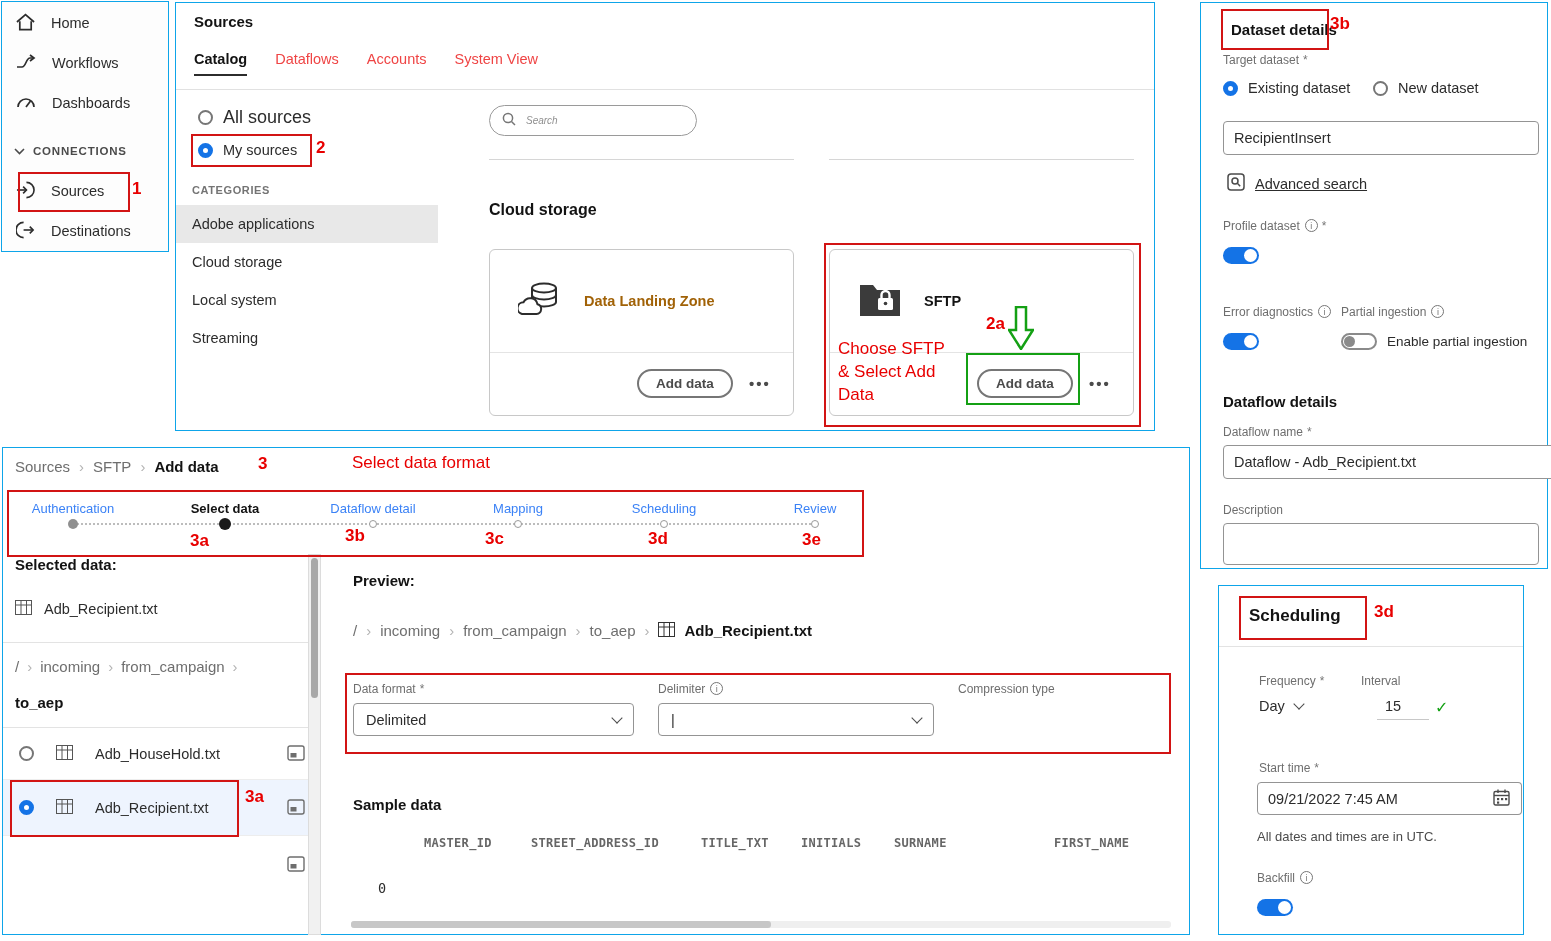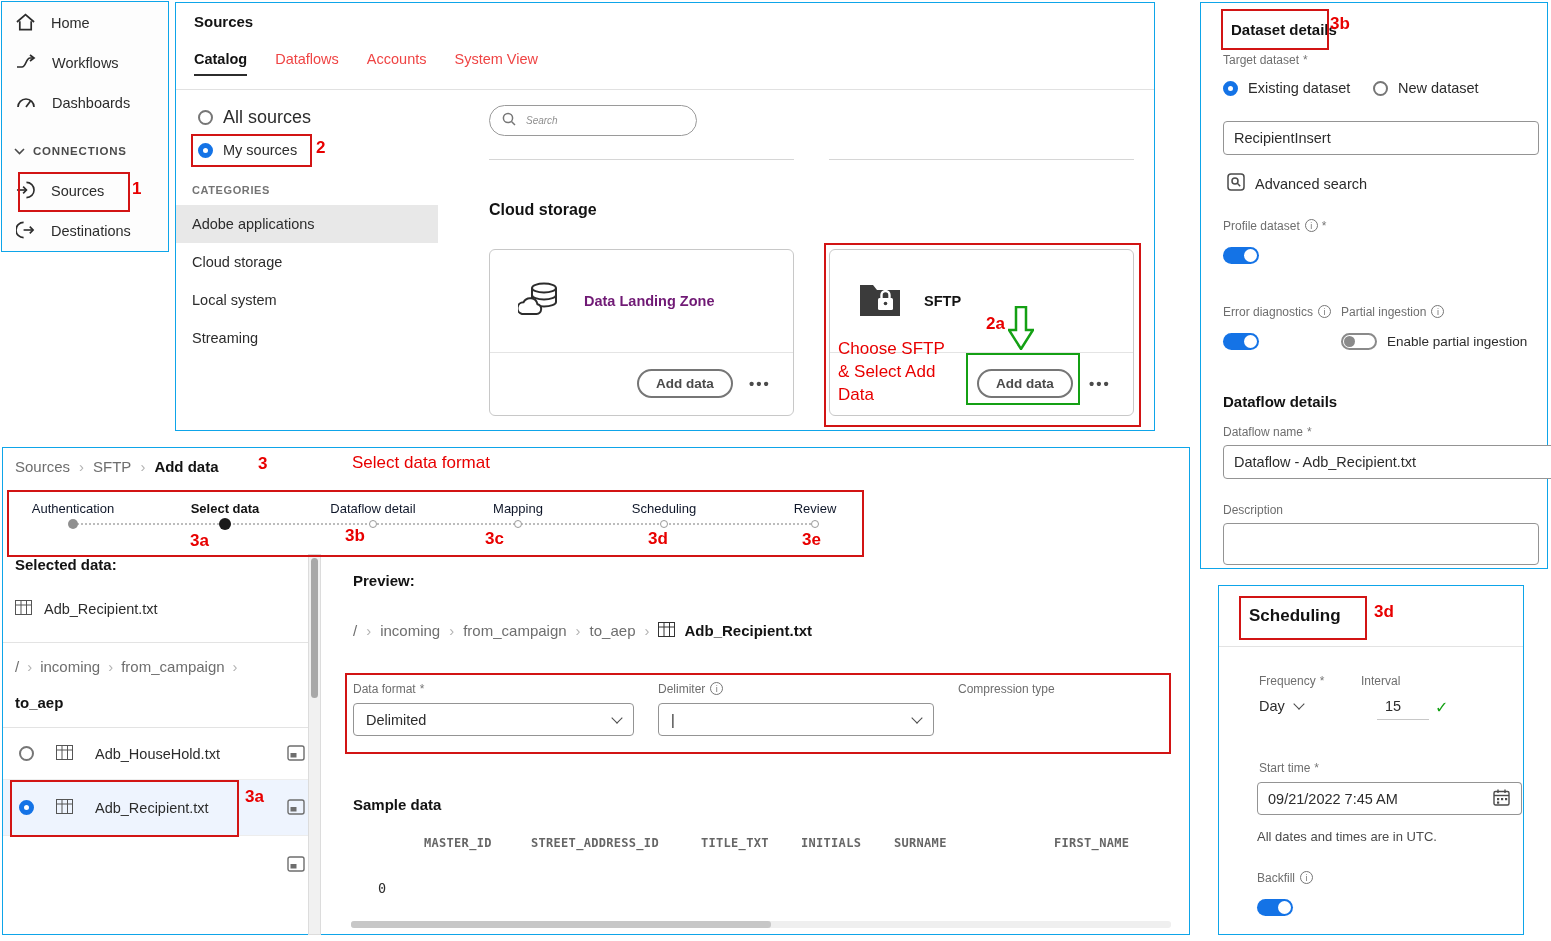--- a/index.html
+++ b/index.html
@@ -35,21 +35,21 @@
   .lbl{position:absolute;font-size:12px;color:#6e6e6e;white-space:nowrap;}
   .req::after{content:"*";color:#767676;margin-left:4px;font-size:12px;}
   .info{display:inline-block;width:13px;height:13px;border:1.2px solid #767676;border-radius:50%;font-size:9px;line-height:12px;text-align:center;color:#767676;margin-left:5px;vertical-align:1px;box-sizing:border-box;}
   .info::after{content:"i";}
   .sep::after{content:"›";color:#b3b3b3;font-size:15px;}
   .check{color:#12a112;font-size:16px;font-weight:700;}
   .crumb{color:#6e6e6e;font-size:15px;cursor:pointer;}
   .crumb.cur{color:#131313;font-weight:700;cursor:default;}
   .h1{font-weight:700;font-size:15px;color:#131313;}
   
-  .step-label{position:absolute;transform:translateX(-50%);font-size:13px;color:#0f172a;white-space:nowrap;}
+  .step-label{position:absolute;transform:translateX(-50%);font-size:13px;color:#3b82f6;white-space:nowrap;}
   .step-label.cur{color:#131313;font-weight:700;}
   .dot{position:absolute;border-radius:50%;transform:translate(-50%,-50%);box-sizing:border-box;}
   .dot-done{width:10px;height:10px;background:#8f8f8f;}
   .dot-cur{width:12px;height:12px;background:#1a1a1a;}
   .dot-todo{width:8px;height:8px;background:#fff;border:1.5px solid #9a9a9a;}
   
   .file-row{position:absolute;left:0;width:305px;display:flex;align-items:center;padding-left:16px;gap:22px;border-bottom:1px solid #ededed;box-sizing:border-box;cursor:pointer;font-size:14.5px;}
   .cat-item{height:38px;display:flex;align-items:center;padding-left:16px;font-size:14.5px;cursor:pointer;}
   .cat-item.sel{background:#e8e8e8;}
   .colhead{position:absolute;font-family:"DejaVu Sans Mono",monospace;font-size:12px;font-weight:700;color:#666;letter-spacing:.3px;}
@@ -146,21 +146,21 @@
     <div class="abs" style="left:313px;top:198px;font-size:16px;font-weight:700;color:#131313;">Cloud storage</div>
 
     <div class="abs" style="left:313px;top:246px;width:305px;height:167px;border:1px solid #c8c8c8;border-radius:6px;">
       <div class="abs" style="left:28px;top:0;height:102px;display:flex;align-items:center;gap:20px;">
         <span><svg width="46" height="40" viewBox="0 0 46 40">
               <ellipse cx="26" cy="8" rx="12" ry="4.5" fill="none" stroke="#2c2c2c" stroke-width="2"></ellipse>
               <path d="M14 8 v14 c0 2.5 5.4 4.5 12 4.5 s12 -2 12 -4.5 V8" fill="none" stroke="#2c2c2c" stroke-width="2"></path>
               <path d="M14 15 c0 2.5 5.4 4.5 12 4.5 s12 -2 12 -4.5" fill="none" stroke="#2c2c2c" stroke-width="2"></path>
               <path d="M4 34 a6 6 0 0 1 1.5 -11.8 a7.5 7.5 0 0 1 14 2 a5 5 0 0 1 -1 9.8 Z" fill="#fff" stroke="#2c2c2c" stroke-width="2"></path>
             </svg></span>
-        <span style="font-size:14.5px;font-weight:700;color:#701a75;">Data Landing Zone</span>
+        <span style="font-size:14.5px;font-weight:700;color:#a16207;">Data Landing Zone</span>
       </div>
       <div class="abs" style="left:0;right:0;top:102px;height:1px;background:#e4e4e4;"></div>
       <button class="pill" style="left:147px;top:119px;">Add data</button>
       <button class="more" style="left:253px;top:124px;">•••</button>
     </div>
 
     <div class="abs" style="left:653px;top:246px;width:305px;height:167px;border:1px solid #c8c8c8;border-radius:6px;">
       <div class="abs" style="left:28px;top:0;height:102px;display:flex;align-items:center;gap:22px;">
         <span><svg width="44" height="37" viewBox="0 0 44 37">
               <path d="M2 4 h13 l4 5 h23 v26 H2 Z" fill="#3b3b3b"></path>
@@ -318,21 +318,21 @@
       <span class="radio"></span>
       <span style="font-size:14.5px;">New dataset</span>
     </div>
     <input class="tinput" style="left: 22px; top: 118px; width: 316px;" value="RecipientInsert">
     <div class="abs" style="left:26px;top:170px;display:flex;align-items:center;gap:10px;cursor:pointer;">
       <span><svg width="18" height="18" viewBox="0 0 18 18">
             <rect x="1" y="1" width="16" height="16" rx="3" fill="none" stroke="#4b4b4b" stroke-width="1.5"></rect>
             <circle cx="8" cy="8" r="3" fill="none" stroke="#4b4b4b" stroke-width="1.5"></circle>
             <line x1="10.3" y1="10.3" x2="13.2" y2="13.2" stroke="#4b4b4b" stroke-width="1.5"></line>
           </svg></span>
-      <span style="font-size:14.5px;">Advanced search</span>
+      <span style="font-size:14.5px;text-decoration:underline;">Advanced search</span>
     </div>
     <span class="lbl" style="left:22px;top:216px;"><span>Profile dataset</span><span class="info"></span><span class="req"></span></span>
     <span class="toggle on" style="left:22px;top:244px;"></span>
     <span class="lbl" style="left:22px;top:302px;"><span>Error diagnostics</span><span class="info"></span></span>
     <span class="lbl" style="left:140px;top:302px;"><span>Partial ingestion</span><span class="info"></span></span>
     <span class="toggle on" style="left:22px;top:330px;"></span>
     <span class="toggle off" style="left:140px;top:330px;"></span>
     <span class="abs" style="left:186px;top:331px;font-size:13.5px;color:#2c2c2c;">Enable partial ingestion</span>
     <div class="abs h1" style="left:22px;top:390px;">Dataflow details</div>
     <span class="lbl req" style="left:22px;top:422px;">Dataflow name</span>

